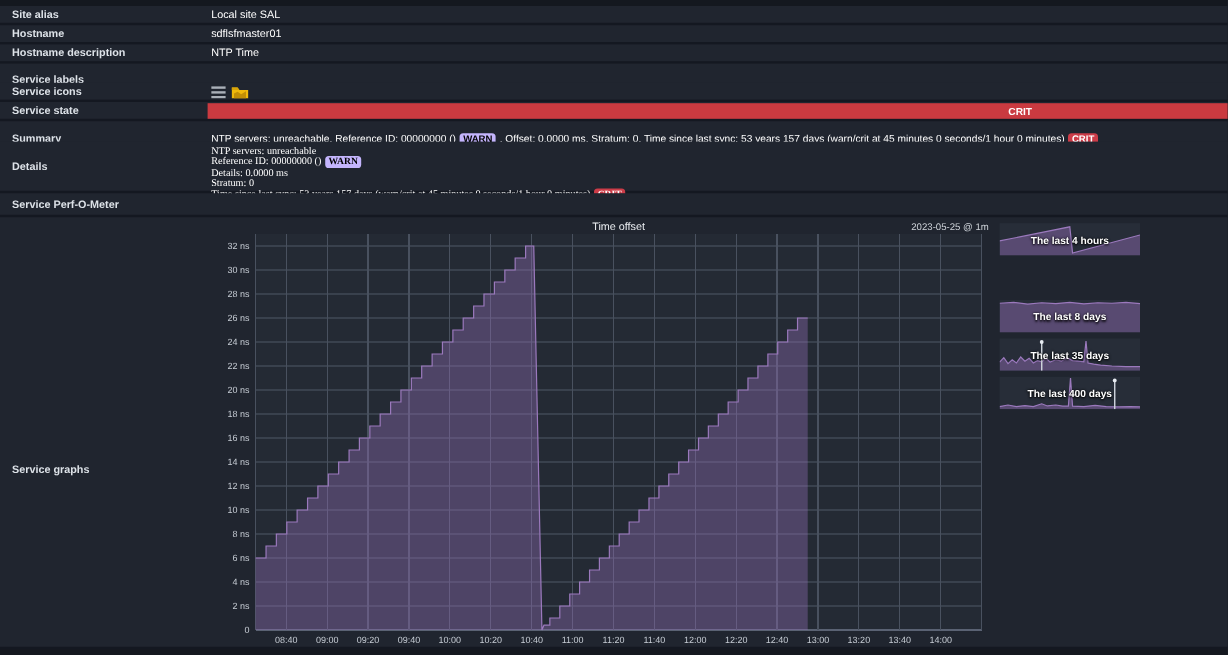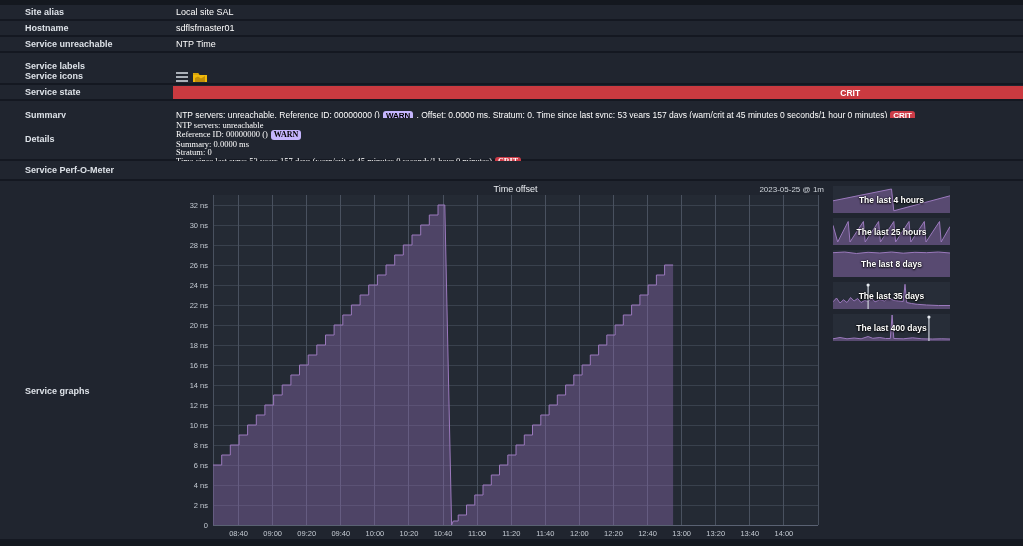--- a/index.html
+++ b/index.html
@@ -3,21 +3,21 @@
 <meta charset="utf-8">
 <style>
   html,body{margin:0;padding:0;}
   body{
     width:1023px;height:546px;position:relative;overflow:hidden;
     background:#14181f;
     font-family:"Liberation Sans", sans-serif;
     -webkit-font-smoothing:antialiased;
   }
   .row{position:absolute;left:0;width:1023px;background:#20252f;border-bottom:2px solid #141821;box-sizing:border-box;}
-  .cell-label{position:absolute;left:25px;top:0;bottom:0;display:flex;align-items:center;
+  .cell-label{position:absolute;left:10px;top:0;bottom:0;display:flex;align-items:center;
     font-size:9px;font-weight:bold;color:#dde2e8;white-space:nowrap;}
   .cell-value{position:absolute;left:176px;right:2px;top:0;bottom:0;display:flex;align-items:center;
     font-size:9px;color:#ffffff;white-space:nowrap;}
   .badge{display:inline-block;border-radius:3px;padding:0 3px;font-size:8px;font-weight:bold;line-height:10px;margin:0 3px;}
   .badge-warn{background:#c4b5fd;color:#000;}
   .badge-crit{background:#cc3c48;color:#fff;}
   .state-bar{position:absolute;left:173px;right:0;top:1px;height:13px;background:#ca3a40;}
   .state-bar .state-text{position:absolute;left:78.5%;top:0;height:13px;display:flex;align-items:center;
     color:#fff;font-size:8.5px;font-weight:bold;}
   .details-block{font-size:8.5px;line-height:8.6px;color:#fff;padding-top:3px;font-family:Liberation Serif, serif;}
@@ -45,21 +45,21 @@
   <div class="cell-label">Site alias</div>
   <div class="cell-value">Local site SAL</div>
 </div>
 
 <div class="row" style="top:21px;height:16px">
   <div class="cell-label">Hostname</div>
   <div class="cell-value">sdflsfmaster01</div>
 </div>
 
 <div class="row" style="top:37px;height:16px">
-  <div class="cell-label">Service unreachable</div>
+  <div class="cell-label">Hostname description</div>
   <div class="cell-value">NTP Time</div>
 </div>
 
 <div class="row" style="top:53px;height:28px">
   <div class="cell-label">Service labels</div>
   <div class="cell-value"></div>
 </div>
 
 <div class="row" style="top:69px;height:16px">
   <div class="cell-label">Service icons</div>
@@ -92,21 +92,21 @@
     <span class="summary-line"><span>NTP servers: unreachable, Reference ID: 00000000 ()</span><span class="badge badge-warn">WARN</span><span>, Offset: 0.0000 ms, Stratum: 0, Time since last sync: 53 years 157 days (warn/crit at 45 minutes 0 seconds/1 hour 0 minutes)</span><span class="badge badge-crit">CRIT</span></span>
   </div>
 </div>
 
 <div class="row" style="top:118px;height:43px">
   <div class="cell-label">Details</div>
   <div class="cell-value" style="align-items:flex-start;">
     <div class="details-block">
       <div>NTP servers: unreachable</div>
       <div><span>Reference ID: 00000000 ()</span><span class="badge badge-warn">WARN</span></div>
-      <div>Summary: 0.0000 ms</div>
+      <div>Details: 0.0000 ms</div>
       <div>Stratum: 0</div>
       <div><span>Time since last sync: 53 years 157 days (warn/crit at 45 minutes 0 seconds/1 hour 0 minutes)</span><span class="badge badge-crit">CRIT</span></div>
     </div>
   </div>
 </div>
 
 <div class="row" style="top:161px;height:20px">
   <div class="cell-label">Service Perf-O-Meter</div>
 </div>
 
@@ -194,27 +194,20 @@
   </div>
 
   <div class="thumb-col">
     <div class="thumb" style="top:5px">
       <svg class="thumb-svg" width="117" height="27">
           <path d="M0.0,14.8L58.5,3.0L60.8,24.8L117.0,9.8L117.0,27L0.0,27Z" fill="rgba(148,110,185,0.45)" stroke="none"></path>
           <path d="M0.0,14.8L58.5,3.0L60.8,24.8L117.0,9.8" fill="none" stroke="#9b79bd" stroke-width="1"></path>
         </svg>
       <div class="thumb-label">The last 4 hours</div>
     </div>
-    <div class="thumb" style="top:37px">
-      <svg class="thumb-svg" width="117" height="27">
-          <path d="M0.0,7.3L4.7,24.0L15.2,3.5L17.0,24.0L30.4,3.5L32.2,24.0L45.6,3.5L47.4,24.0L60.8,3.5L62.6,24.0L76.0,3.5L77.8,24.0L91.3,3.5L93.0,24.0L106.5,3.5L108.2,24.0L117.0,8.5L117.0,27L0.0,27Z" fill="rgba(148,110,185,0.45)" stroke="none"></path>
-          <path d="M0.0,7.3L4.7,24.0L15.2,3.5L17.0,24.0L30.4,3.5L32.2,24.0L45.6,3.5L47.4,24.0L60.8,3.5L62.6,24.0L76.0,3.5L77.8,24.0L91.3,3.5L93.0,24.0L106.5,3.5L108.2,24.0L117.0,8.5" fill="none" stroke="#9b79bd" stroke-width="1"></path>
-        </svg>
-      <div class="thumb-label">The last 25 hours</div>
-    </div>
     <div class="thumb" style="top:69px">
       <svg class="thumb-svg" width="117" height="27">
           <path d="M0.0,2.7L11.7,2.0L23.4,3.5L35.1,2.3L46.8,3.0L58.5,2.0L70.2,3.2L81.9,2.3L93.6,2.7L105.3,2.0L117.0,3.0L117.0,27L0.0,27Z" fill="rgba(148,110,185,0.45)" stroke="none"></path>
           <path d="M0.0,2.7L11.7,2.0L23.4,3.5L35.1,2.3L46.8,3.0L58.5,2.0L70.2,3.2L81.9,2.3L93.6,2.7L105.3,2.0L117.0,3.0" fill="none" stroke="#9b79bd" stroke-width="1"></path>
         </svg>
       <div class="thumb-label">The last 8 days</div>
     </div>
     <div class="thumb" style="top:101px">
       <svg class="thumb-svg" width="117" height="27">
           <path d="M0.0,19.8L3.5,16.0L7.0,21.0L10.5,17.8L14.0,20.5L17.6,15.5L21.1,19.0L24.6,16.5L28.1,20.5L31.6,18.5L35.1,19.5L38.6,16.5L42.1,19.8L46.8,17.8L51.5,19.0L56.2,16.0L60.8,18.5L65.5,19.0L70.2,19.5L72.0,2.3L73.7,20.5L78.4,21.5L84.2,22.3L93.6,23.0L105.3,23.5L117.0,23.5L117.0,27L0.0,27Z" fill="rgba(148,110,185,0.45)" stroke="none"></path>

